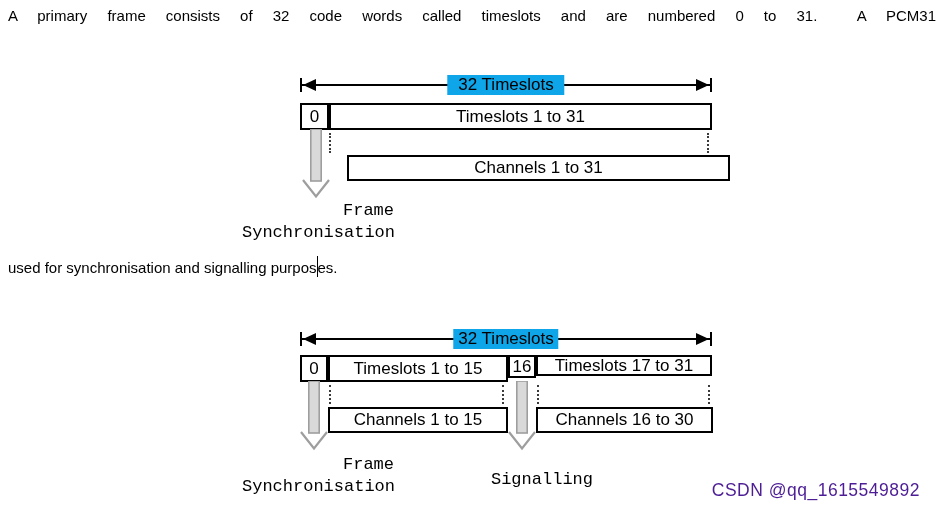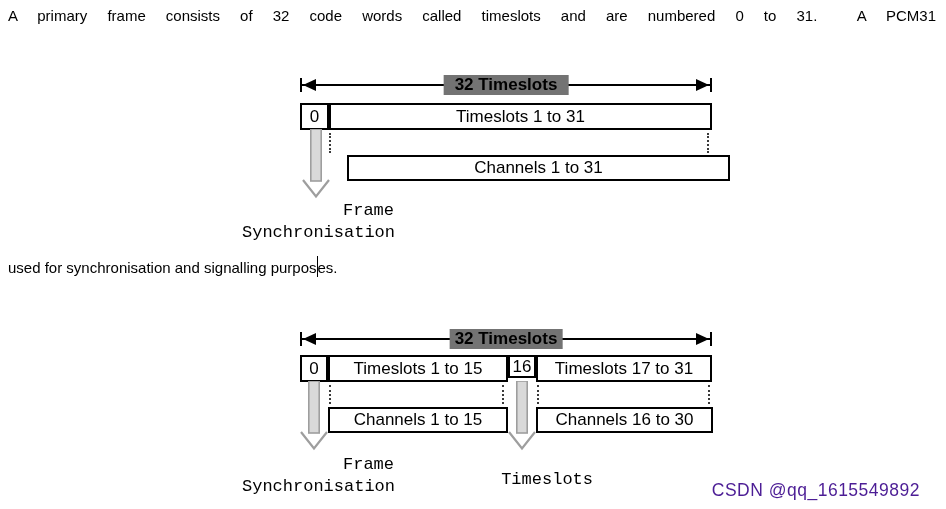--- a/index.html
+++ b/index.html
@@ -17,21 +17,21 @@
   .m-line { position:absolute; left:1px; right:1px; top:8px; border-top:2px solid #000; }
   .m-tick { position:absolute; top:2px; width:2px; height:14px; background:#000; }
   .m-tick-left { left:0; } .m-tick-right { right:0; }
   .m-ah-left  { position:absolute; left:3px;  top:3px; width:0; height:0;
                 border-top:6px solid transparent; border-bottom:6px solid transparent;
                 border-right:13px solid #000; }
   .m-ah-right { position:absolute; right:3px; top:3px; width:0; height:0;
                 border-top:6px solid transparent; border-bottom:6px solid transparent;
                 border-left:13px solid #000; }
   .m-label { position:absolute; left:50%; top:9px; transform:translate(-50%,-50%);
-             background:#737373; padding:0 11px; font-weight:bold; font-size:17px;
+             background:#0ea5e9; padding:0 11px; font-weight:normal; font-size:17px;
              white-space:nowrap; }
 
   .slot-box { position:absolute; box-sizing:border-box; border:2px solid #000;
               background:#fff; display:flex; align-items:center; justify-content:center;
               font-size:17px; }
 
   .dotted-v { position:absolute; width:0; border-left:2px dotted #3a3a3a; }
 
   .fat-arrow { position:absolute; width:30px; height:70px; }
 
@@ -91,21 +91,21 @@
     <div class="m-tick m-tick-left"></div>
     <div class="m-tick m-tick-right"></div>
     <div class="m-ah-left"></div>
     <div class="m-ah-right"></div>
     <div class="m-label" style="padding:0 5px;">32 Timeslots</div>
   </div>
 
   <div class="slot-box" style="left:300px; top:355px; width:28px; height:27px;">0</div>
   <div class="slot-box" style="left:328px; top:355px; width:180px; height:27px;">Timeslots 1 to 15</div>
   <div class="slot-box" style="left:508px; top:355px; width:28px; height:23px;">16</div>
-  <div class="slot-box" style="left:536px; top:355px; width:176px; height:27px;">Timeslots 17 to 31</div>
+  <div class="slot-box" style="left:536px; top:355px; width:176px; height:21px;">Timeslots 17 to 31</div>
 
   <div class="dotted-v" style="left:329px; top:385px; height:19px;"></div>
   <div class="dotted-v" style="left:502px; top:385px; height:19px;"></div>
   <div class="dotted-v" style="left:537px; top:385px; height:19px;"></div>
   <div class="dotted-v" style="left:708px; top:385px; height:19px;"></div>
 
   <div class="slot-box" style="left:328px; top:407px; width:180px; height:26px;">Channels 1 to 15</div>
   <div class="slot-box" style="left:536px; top:407px; width:177px; height:26px;">Channels 16 to 30</div>
 
   <svg class="fat-arrow" style="left:299px; top:381px;" viewBox="0 0 30 70">
@@ -114,16 +114,16 @@
   </svg>
   <svg class="fat-arrow" style="left:507px; top:381px;" viewBox="0 0 30 70">
     <polyline points="2,51 15,67.5 28,51" fill="#ffffff" stroke="#9e9e9e" stroke-width="2.2"></polyline>
     <rect x="9.8" y="0" width="10.4" height="52" fill="#d9d9d9" stroke="#9e9e9e" stroke-width="1.6"></rect>
   </svg>
 
   <div class="diagram-label" style="left:242px; top:454px; width:152px;">
     <div>Frame</div>
     <div>Synchronisation</div>
   </div>
-  <div class="diagram-label" style="left:433px; top:469px; width:160px;">Timeslots</div>
+  <div class="diagram-label" style="left:433px; top:469px; width:160px;">Signalling</div>
 </div>
 
 <div class="watermark">CSDN @qq_1615549892</div>
 
 </body></html>

